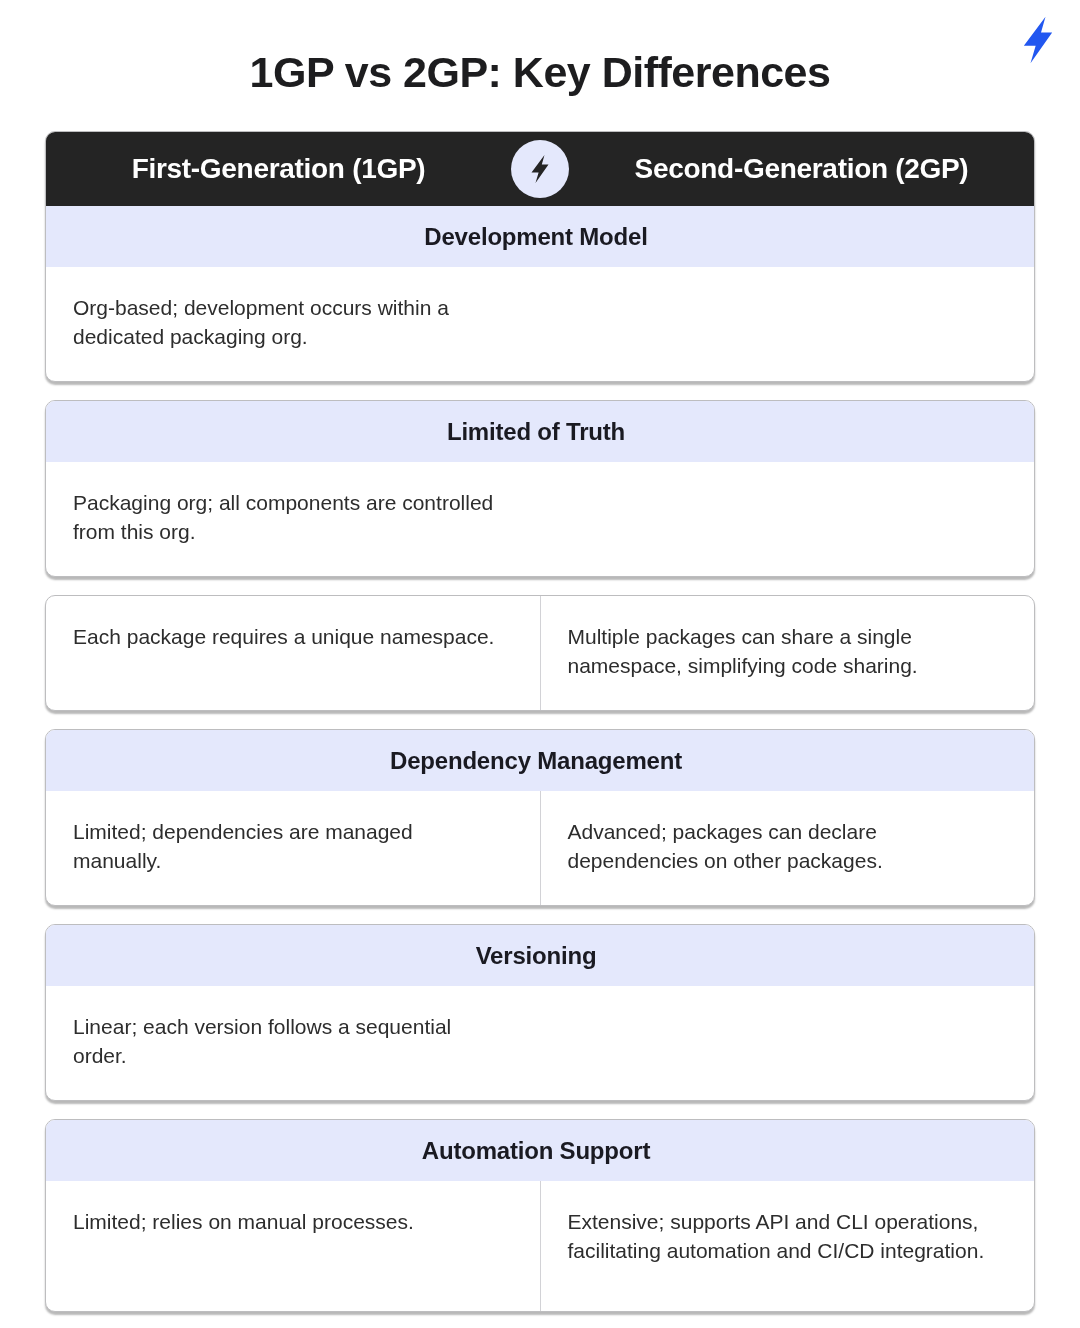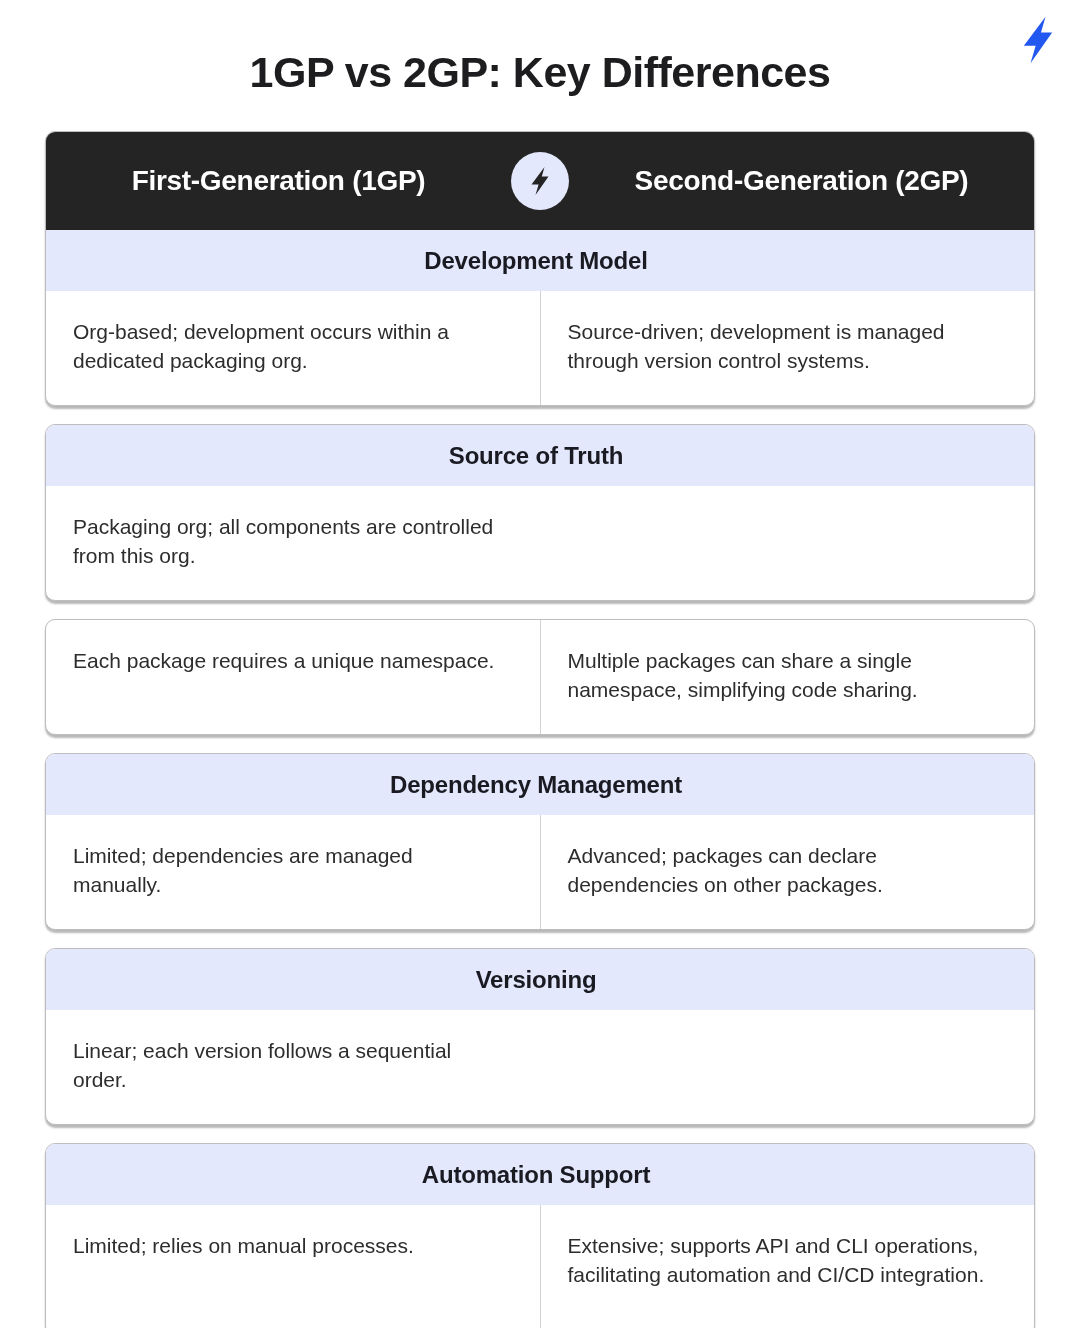--- a/index.html
+++ b/index.html
@@ -33,21 +33,21 @@
   .card {
     background: #ffffff;
     border: 1px solid #bdbdbf;
     border-radius: 10px;
     overflow: hidden;
     box-shadow: 0 3px 2px rgba(0,0,0,0.28);
     margin-bottom: 18px;
   }
   .gen-header {
     background: #242424;
-    height: 98px;
+    height: 74px;
     display: flex;
     align-items: center;
     color: #ffffff;
   }
   .gen-header .gen-label {
     flex: 1;
     text-align: center;
     font-size: 28px;
     font-weight: 700;
     letter-spacing: -0.3px;
@@ -108,28 +108,25 @@
           <polygon points="16.5,0 13.8,9.5 20.5,9.5 7.5,28 10.6,17.5 3.5,17.5" fill="#242424"></polygon>
         </svg>
       </div>
       <div class="gen-label">Second-Generation (2GP)</div>
     </div>
     <div class="section-band">Development Model</div>
     <div class="row">
       <div class="cell">
           <p>Org-based; development occurs within a dedicated packaging org.</p>
         </div>
-      <div class="cell">
-          <p>Source-driven; development is managed through version control systems.</p>
-        </div>
     </div>
   </div>
 
   <div class="card">
-    <div class="section-band">Source of Truth</div>
+    <div class="section-band">Limited of Truth</div>
     <div class="row">
       <div class="cell">
           <p>Packaging org; all components are controlled from this org.</p>
         </div>
     </div>
   </div>
 
   <div class="card">
     <div class="row">
       <div class="cell">

